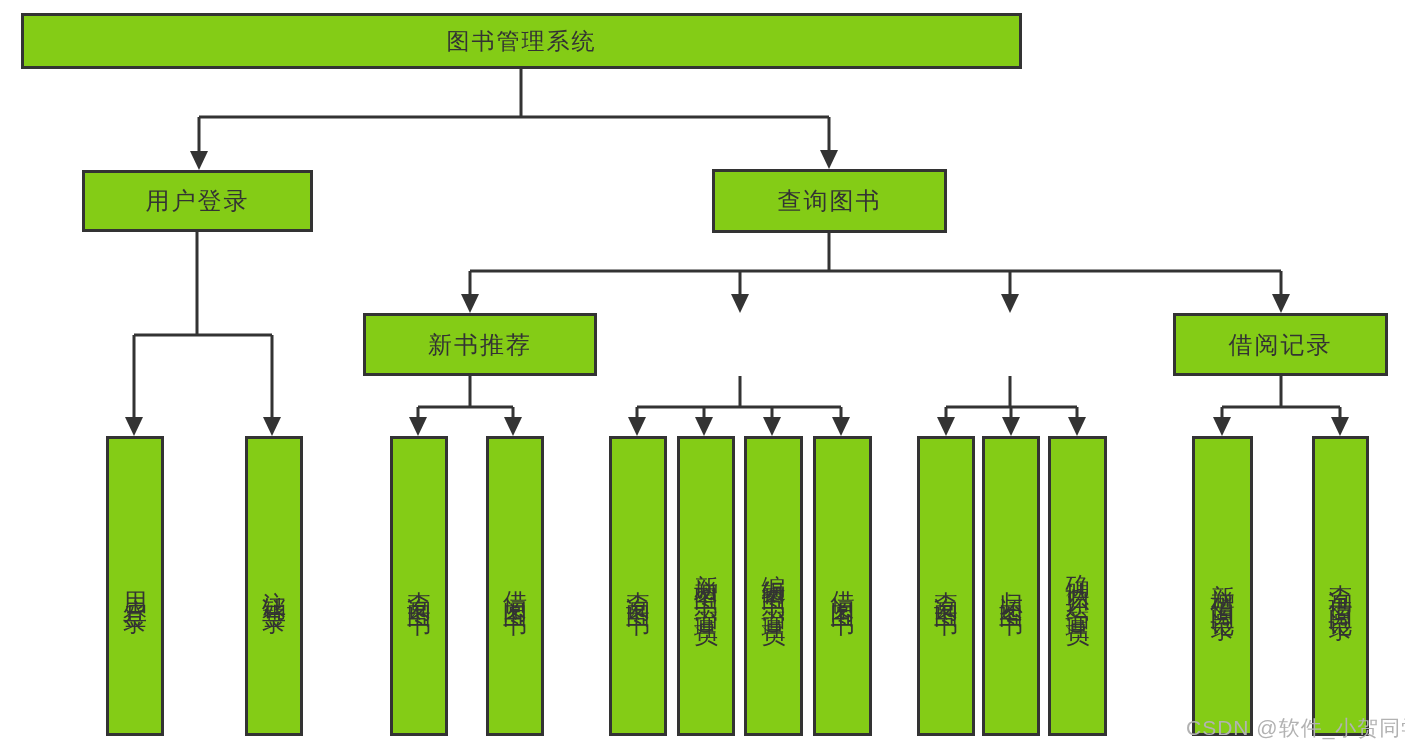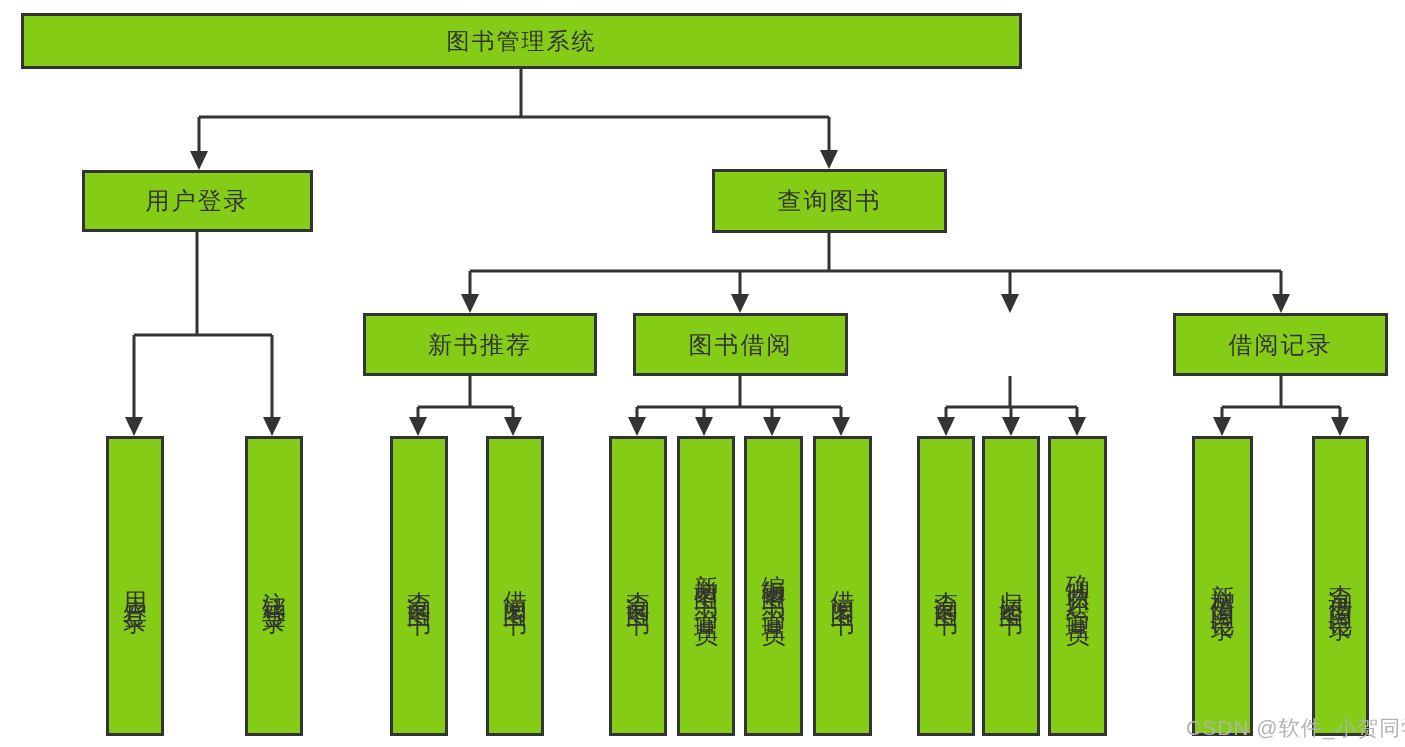--- a/index.html
+++ b/index.html
@@ -75,23 +75,20 @@
   <div class="node h" style="left:82px;top:170px;width:231px;height:62px;">
     <span>用户登录</span>
   </div>
   <div class="node h" style="left:712px;top:169px;width:235px;height:64px;">
     <span>查询图书</span>
   </div>
 
   <div class="node h" style="left:363px;top:313px;width:234px;height:63px;">
     <span>新书推荐</span>
   </div>
-  <div class="node h" style="left:633px;top:313px;width:215px;height:63px;">
-    <span>图书借阅</span>
-  </div>
   <div class="node h" style="left:1173px;top:313px;width:215px;height:63px;justify-content:center;">
     <span>借阅记录</span>
   </div>
 
   <div class="node v" style="left:106px;top:436px;width:58px;height:300px;">
     <span>用户登录</span>
   </div>
   <div class="node v" style="left:245px;top:436px;width:58px;height:300px;">
     <span>注销登录</span>
   </div>

